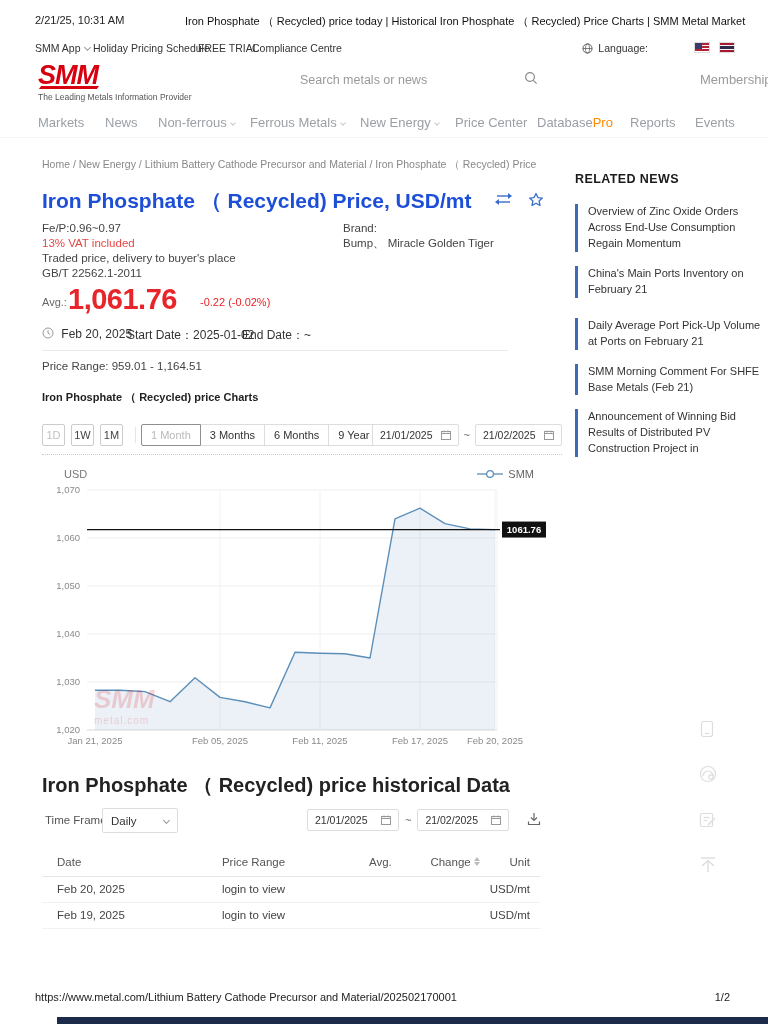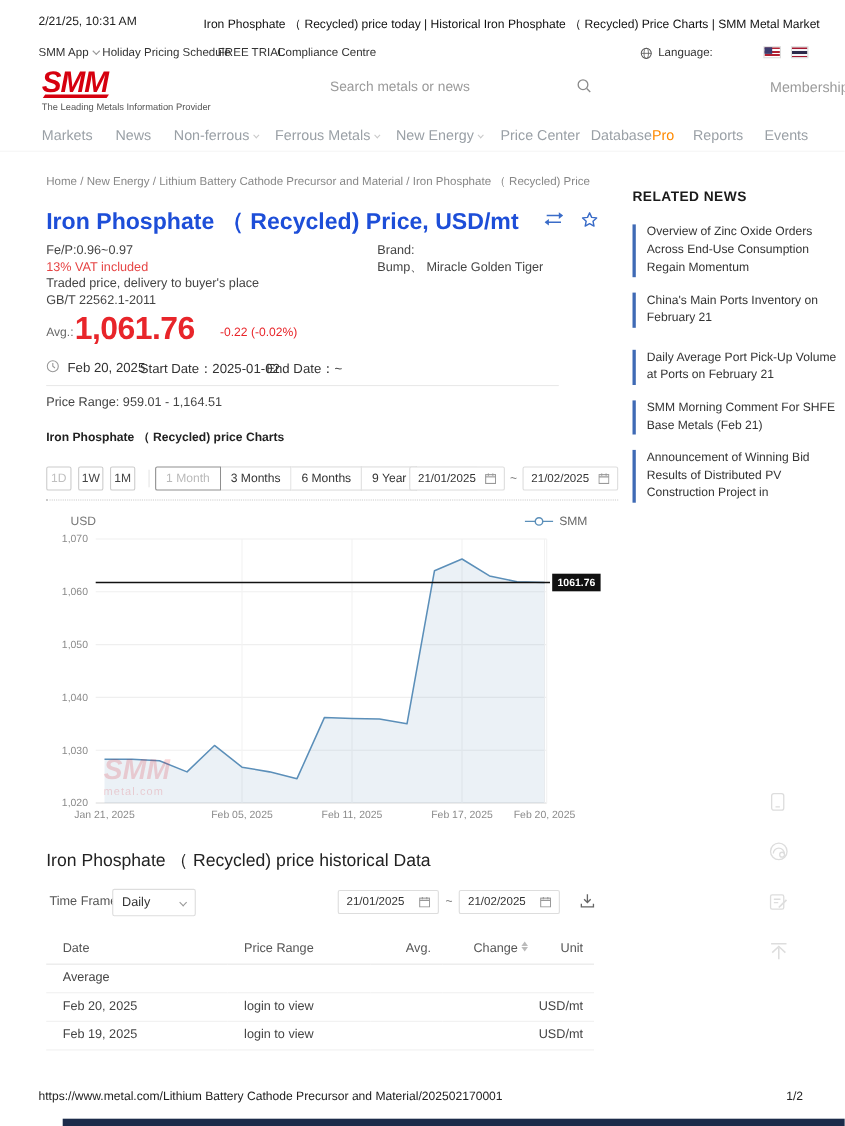--- a/index.html
+++ b/index.html
@@ -77,21 +77,21 @@
   .dotted { top:454px; left:42px; width:520px; border-top:1px dotted #c9c9c9; }
 
   
   .chart-wrap { top:460px; left:42px; width:506px; height:296px; }
   .chart-usd { position:absolute; left:22px; top:8px; font-size:11px; color:#777; }
   .chart-legend { position:absolute; right:14px; top:8px; display:flex; align-items:center; gap:5px; font-size:11px; color:#666; }
   .watermark { position:absolute; left:52px; top:228px; opacity:0.16; color:#d6000f; font-weight:900; font-style:italic; font-size:26px; line-height:22px; pointer-events:none; }
   .watermark .wm-sub { font-size:10px; font-weight:normal; font-style:normal; color:#d6000f; letter-spacing:1px; }
 
   
-  .hist-title { top:772px; left:42px; font-size:16px; font-weight:normal; color:#222; }
+  .hist-title { top:772px; left:42px; font-size:20px; font-weight:bold; color:#222; }
   .tf-row { top:808px; left:45px; right:0; height:26px; font-size:11.5px; color:#555; }
   .tf-label { position:absolute; left:0; top:6px; }
   .tf-select { position:absolute; left:57px; top:0; width:76px; height:25px; border:1px solid #ddd; border-radius:2px; display:flex; align-items:center; justify-content:space-between; padding:0 8px; font-size:11.5px; color:#333; cursor:pointer; background:#fff; }
   .tf-dates { position:absolute; left:262px; top:1px; display:flex; align-items:center; gap:6px; }
   .dl-ico { position:absolute; left:482px; top:4px; cursor:pointer; }
 
   table.hist { position:absolute; top:848px; left:42px; width:498px; border-collapse:collapse; font-size:11.5px; }
   table.hist th { font-weight:normal; color:#555; text-align:left; height:28px; border-bottom:1px solid #e6e6e6; padding:0 0 0 15px; }
   table.hist td { color:#444; height:26px; border-bottom:1px solid #f1f1f1; padding:0 0 0 15px; }
   table.hist th.r, table.hist td.r { text-align:right; padding:0 10px 0 0;margin-top:44px; }
@@ -342,27 +342,20 @@
     <tr>
       <th>Date</th>
       <th>Price Range</th>
       <th class="r">Avg.</th>
       <th class="r"><span>Change</span><span class="sort-ico"><i class="up"></i><i class="dn"></i></span></th>
       <th class="r">Unit</th>
     </tr>
   </thead>
   <tbody>
     <tr>
-      <td>Average</td>
-      <td></td>
-      <td class="r"></td>
-      <td class="r"></td>
-      <td class="r"></td>
-    </tr>
-    <tr>
       <td>Feb 20, 2025</td>
       <td>login to view</td>
       <td class="r"></td>
       <td class="r"></td>
       <td class="r">USD/mt</td>
     </tr>
     <tr>
       <td>Feb 19, 2025</td>
       <td>login to view</td>
       <td class="r"></td>

